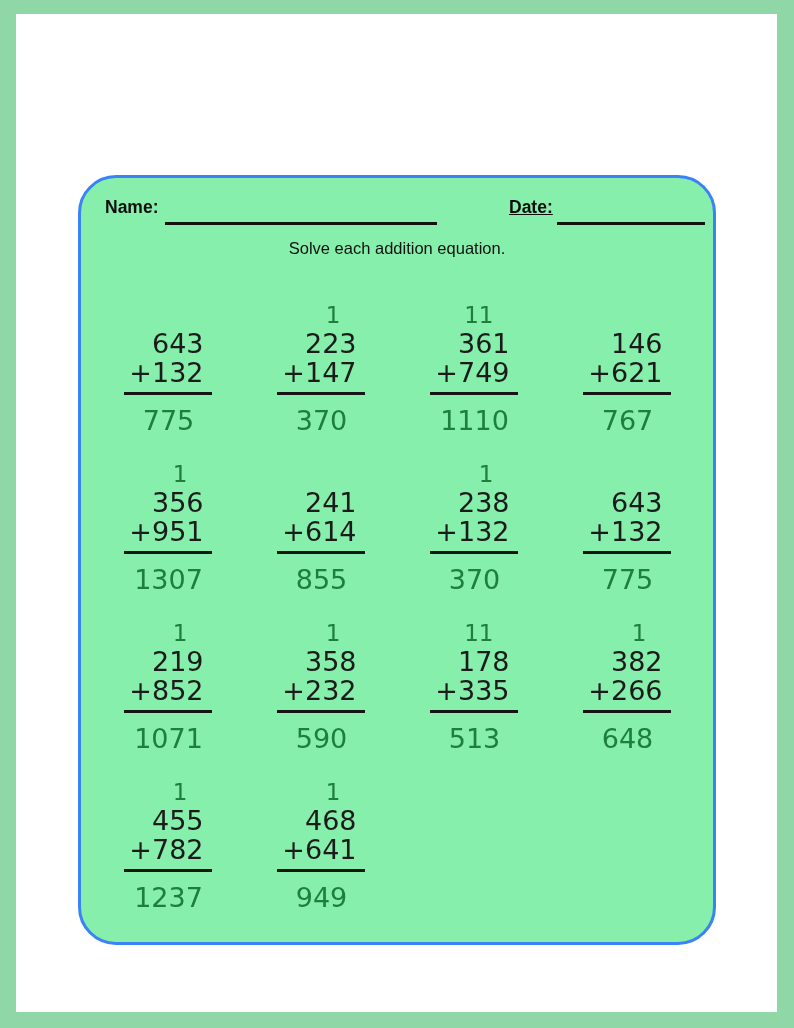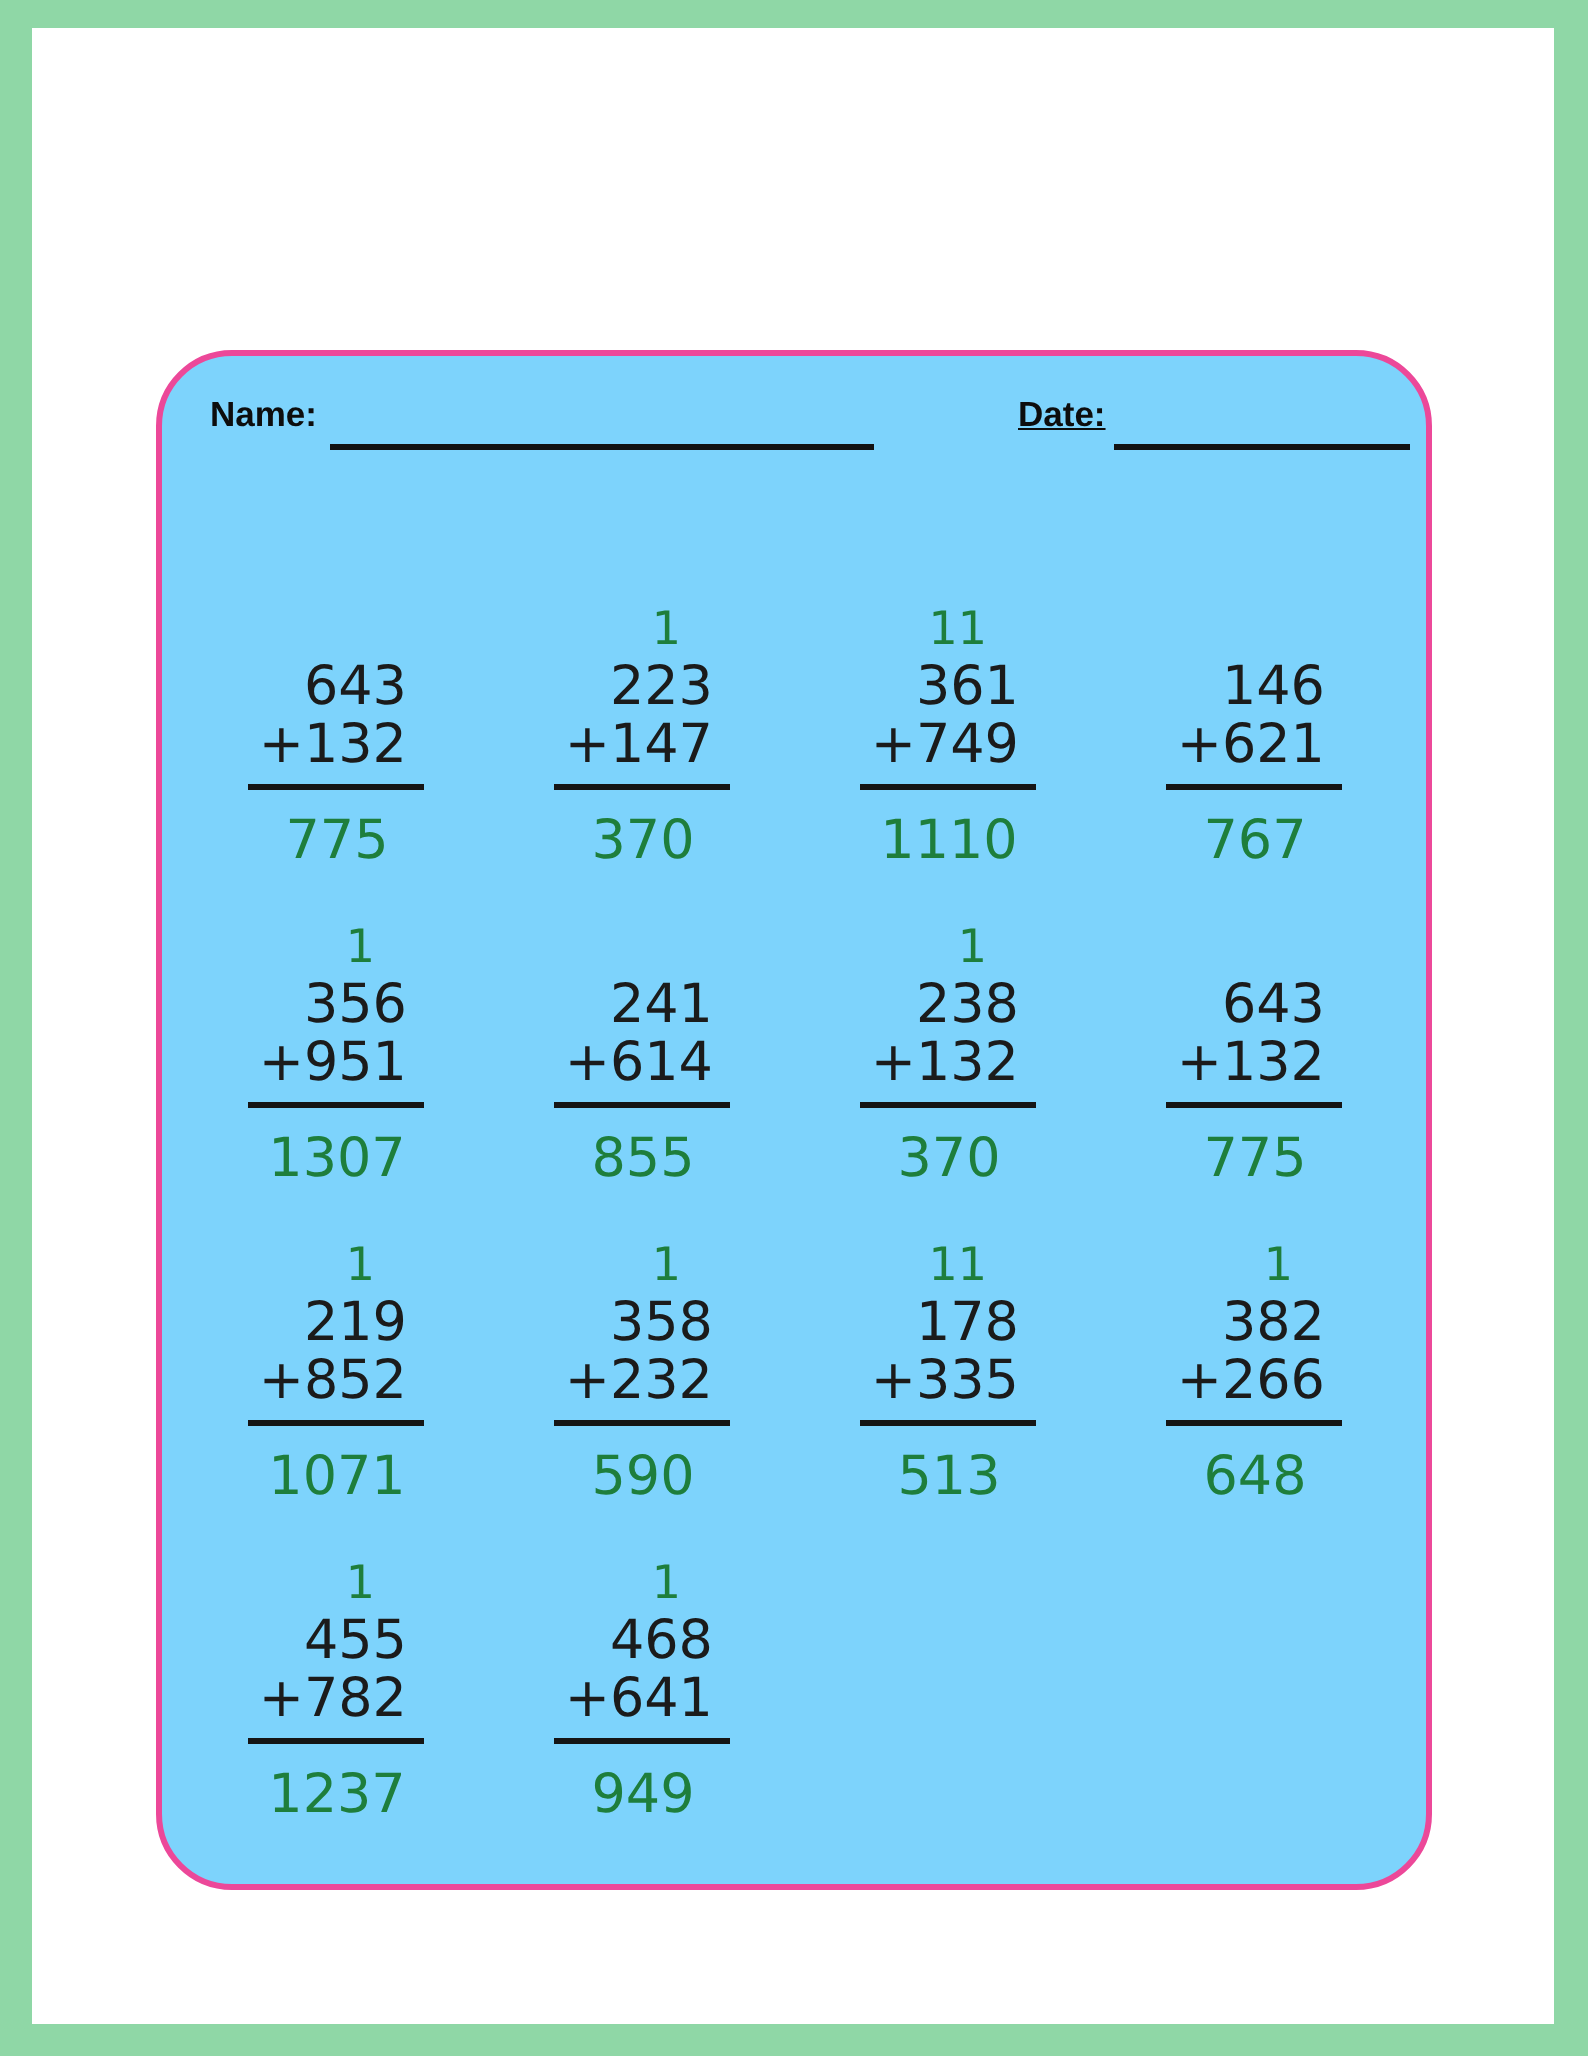--- a/index.html
+++ b/index.html
@@ -23,21 +23,21 @@
     position:absolute;left:20px;top:13px;width:76px;height:84px;
   }
   .title{
     position:absolute;left:0;right:0;top:0;height:100%;
     display:flex;align-items:center;justify-content:center;
     font-size:47px;font-weight:700;letter-spacing:0px;color:#0d0d0d;
   }
   
   .sheet-card{
     position:absolute;left:62px;top:161px;width:632px;height:764px;
-    background:#7dd3fc;border:3px solid #ec4899;border-radius:38px;
+    background:#86efac;border:3px solid #3b82f6;border-radius:38px;
   }
   .name-label,.date-label{
     position:absolute;font-size:17.5px;font-weight:700;color:#0d0d0d;
   }
   .name-label{left:24px;top:19px;}
   .date-label{left:428px;top:19px;text-decoration:underline;}
   .blank-line{
     position:absolute;top:44px;height:0;border-bottom:3px solid #121212;
   }
   .name-line{left:84px;width:272px;}
@@ -71,20 +71,21 @@
 <body>
 
 <div class="page">
 
 
   <div class="sheet-card">
     <span class="name-label">Name:</span>
     <div class="blank-line name-line"></div>
     <span class="date-label">Date:</span>
     <div class="blank-line date-line"></div>
+    <div class="instruction">Solve each addition equation.</div>
 
     <div class="grid">
 
       <div class="problem">
         <div class="carry"></div>
         <div class="addend">643</div>
         <div class="addend">+132</div>
         <div class="rule"></div>
         <div class="answer">775</div>
       </div>

